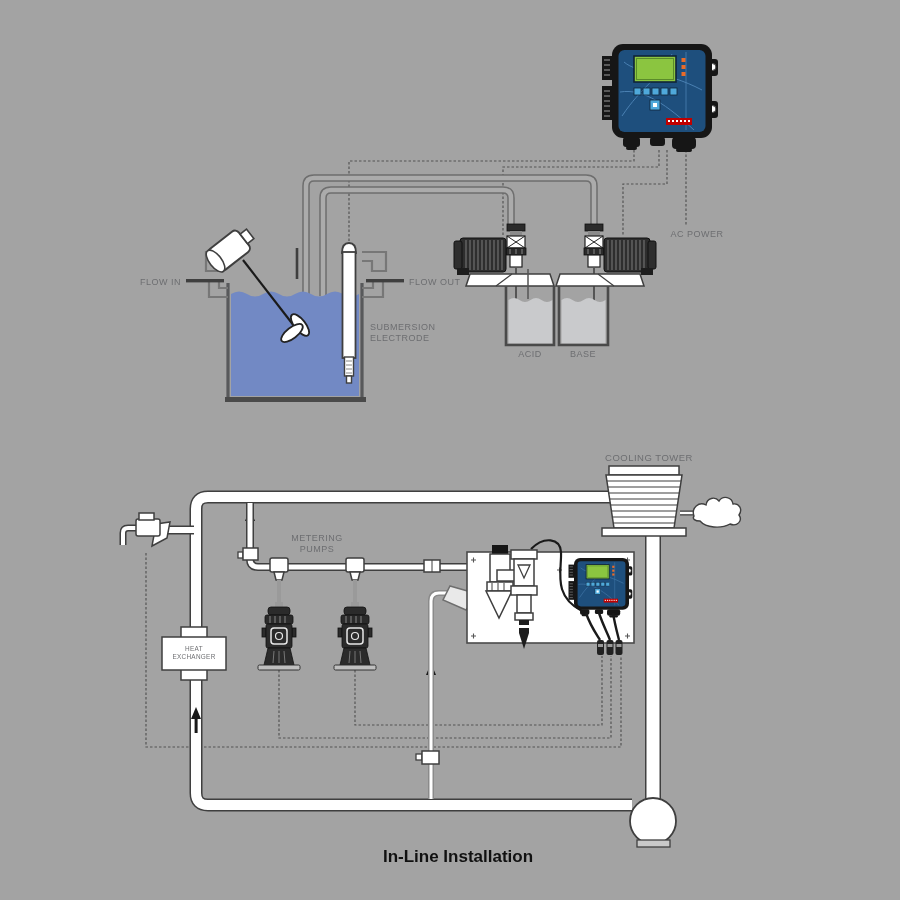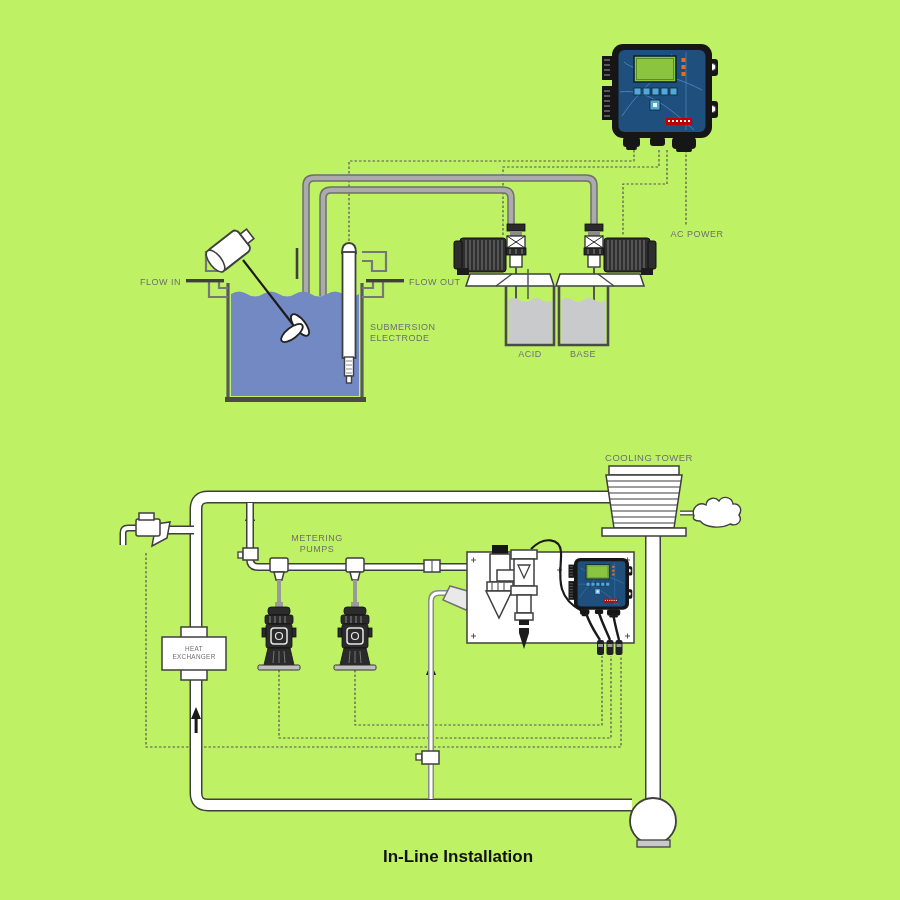--- a/index.html
+++ b/index.html
@@ -1,16 +1,16 @@
 <!DOCTYPE html>
 <html><head>
 <meta charset="utf-8">
 <style>
   html,body{margin:0;padding:0;background:#ffffff;}
-  #stage{position:relative;width:900px;height:900px;background:#bef264;overflow:hidden;
+  #stage{position:relative;width:900px;height:900px;background:#a3a3a3;overflow:hidden;
          font-family:"Liberation Sans",sans-serif;}
   svg{position:absolute;top:0;left:0;}
   .lbl{font-family:"Liberation Sans",sans-serif;font-size:9px;fill:#6d6e71;letter-spacing:.5px;}
   .lblsm{font-family:"Liberation Sans",sans-serif;font-size:6.4px;fill:#6d6e71;letter-spacing:.3px;}
   .title{font-family:"Liberation Sans",sans-serif;font-size:17px;font-weight:700;fill:#111111;}
   .dash{stroke:#555;stroke-width:1.2;fill:none;stroke-dasharray:2.5 2;}
   .pipeO{stroke:#3f3f3f;fill:none;}
   .pipeI{stroke:#ffffff;fill:none;}
   .gpO{stroke:#6e6e6e;fill:none;}
   .gpI{stroke:#ababab;fill:none;}

